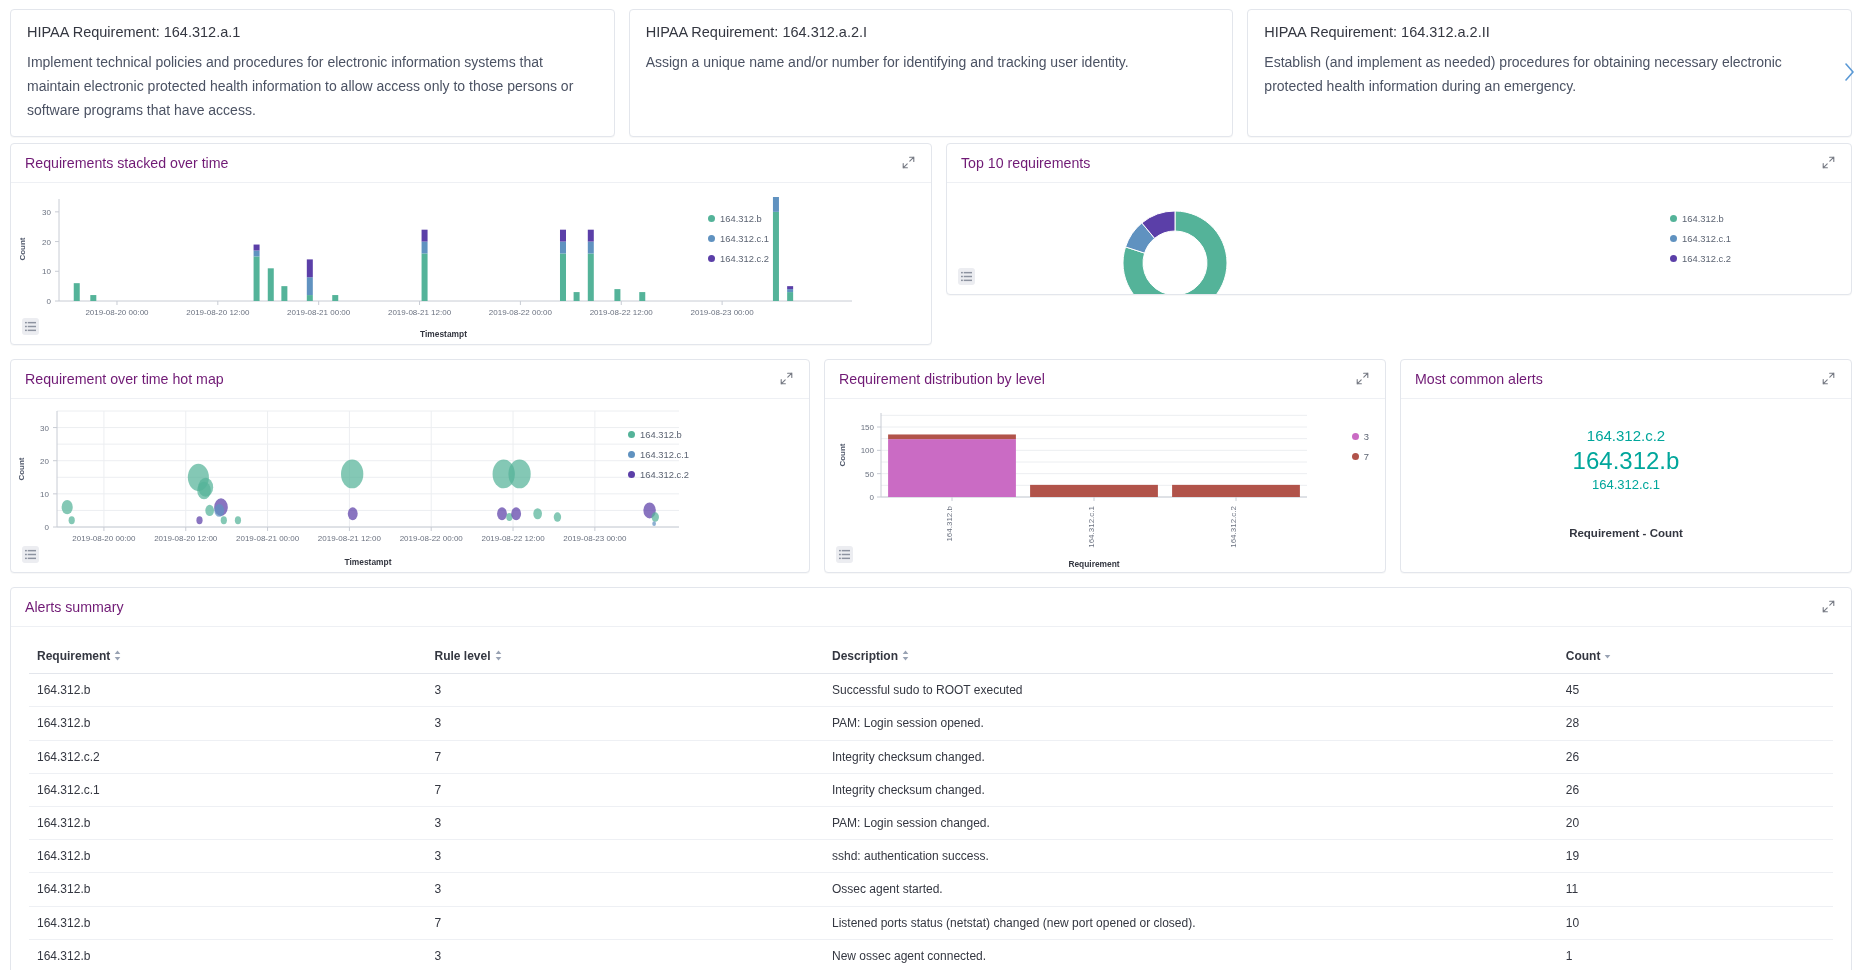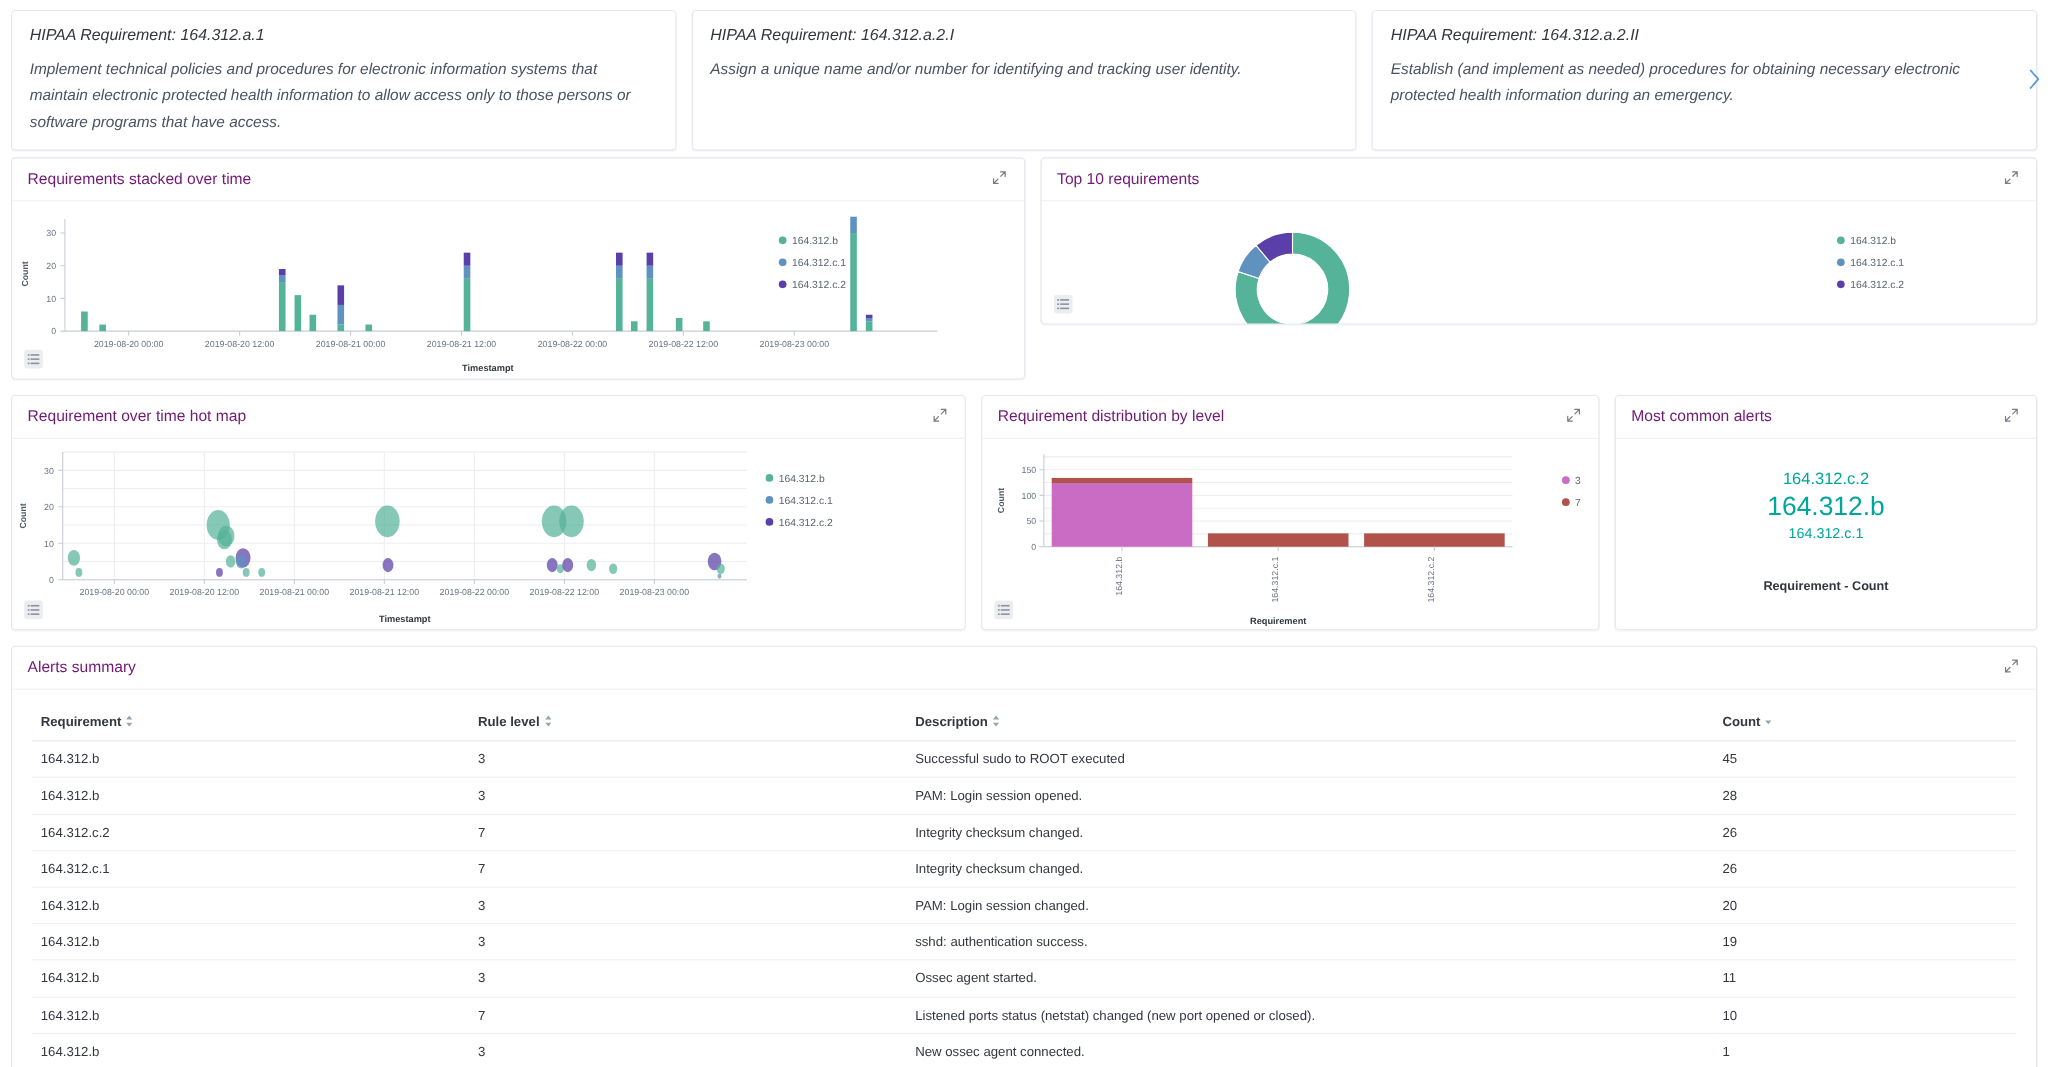--- a/index.html
+++ b/index.html
@@ -12,21 +12,20 @@
   }
   body { padding: 0; }
 
   
   .req-strip {
     display: flex;
     align-items: stretch;
     gap: 14px;
     padding: 9px 10px 6px 10px;
     position: relative;
-    font-style: italic;
   }
   .req-card {
     flex: 1 1 0;
     min-width: 0;
     background: #fff;
     border: 1px solid #e3e6ec;
     border-radius: 4px;
     padding: 13px 16px 14px 16px;
     box-shadow: 0 1px 1px rgba(0,0,0,.03);
   }
@@ -318,21 +317,21 @@
             <rect x="0" y="9.4" width="2" height="1.6" fill="#8d93a0"></rect>
             <rect x="3" y="9.4" width="9" height="1.6" fill="#8d93a0"></rect>
           </svg>
       </div>
     </div>
   </div>
 </div>
 
 <div class="row">
 
-  <div class="panel" style="width:868px;height:214px;">
+  <div class="panel" style="width:800px;height:214px;">
     <div class="panel-head">
       <div class="panel-title">Requirement over time hot map</div>
       <div class="expand-icon">
         <svg width="13" height="13" viewBox="0 0 14 14">
             <path d="M8.2 1.3h4.5v4.5M12.7 1.3 L8.4 5.6" stroke="#4a4f5c" stroke-width="1.2" fill="none" stroke-linecap="round"></path>
             <path d="M5.8 12.7H1.3V8.2M1.3 12.7 L5.6 8.4" stroke="#4a4f5c" stroke-width="1.2" fill="none" stroke-linecap="round"></path>
           </svg>
       </div>
     </div>
     <div class="panel-body">

